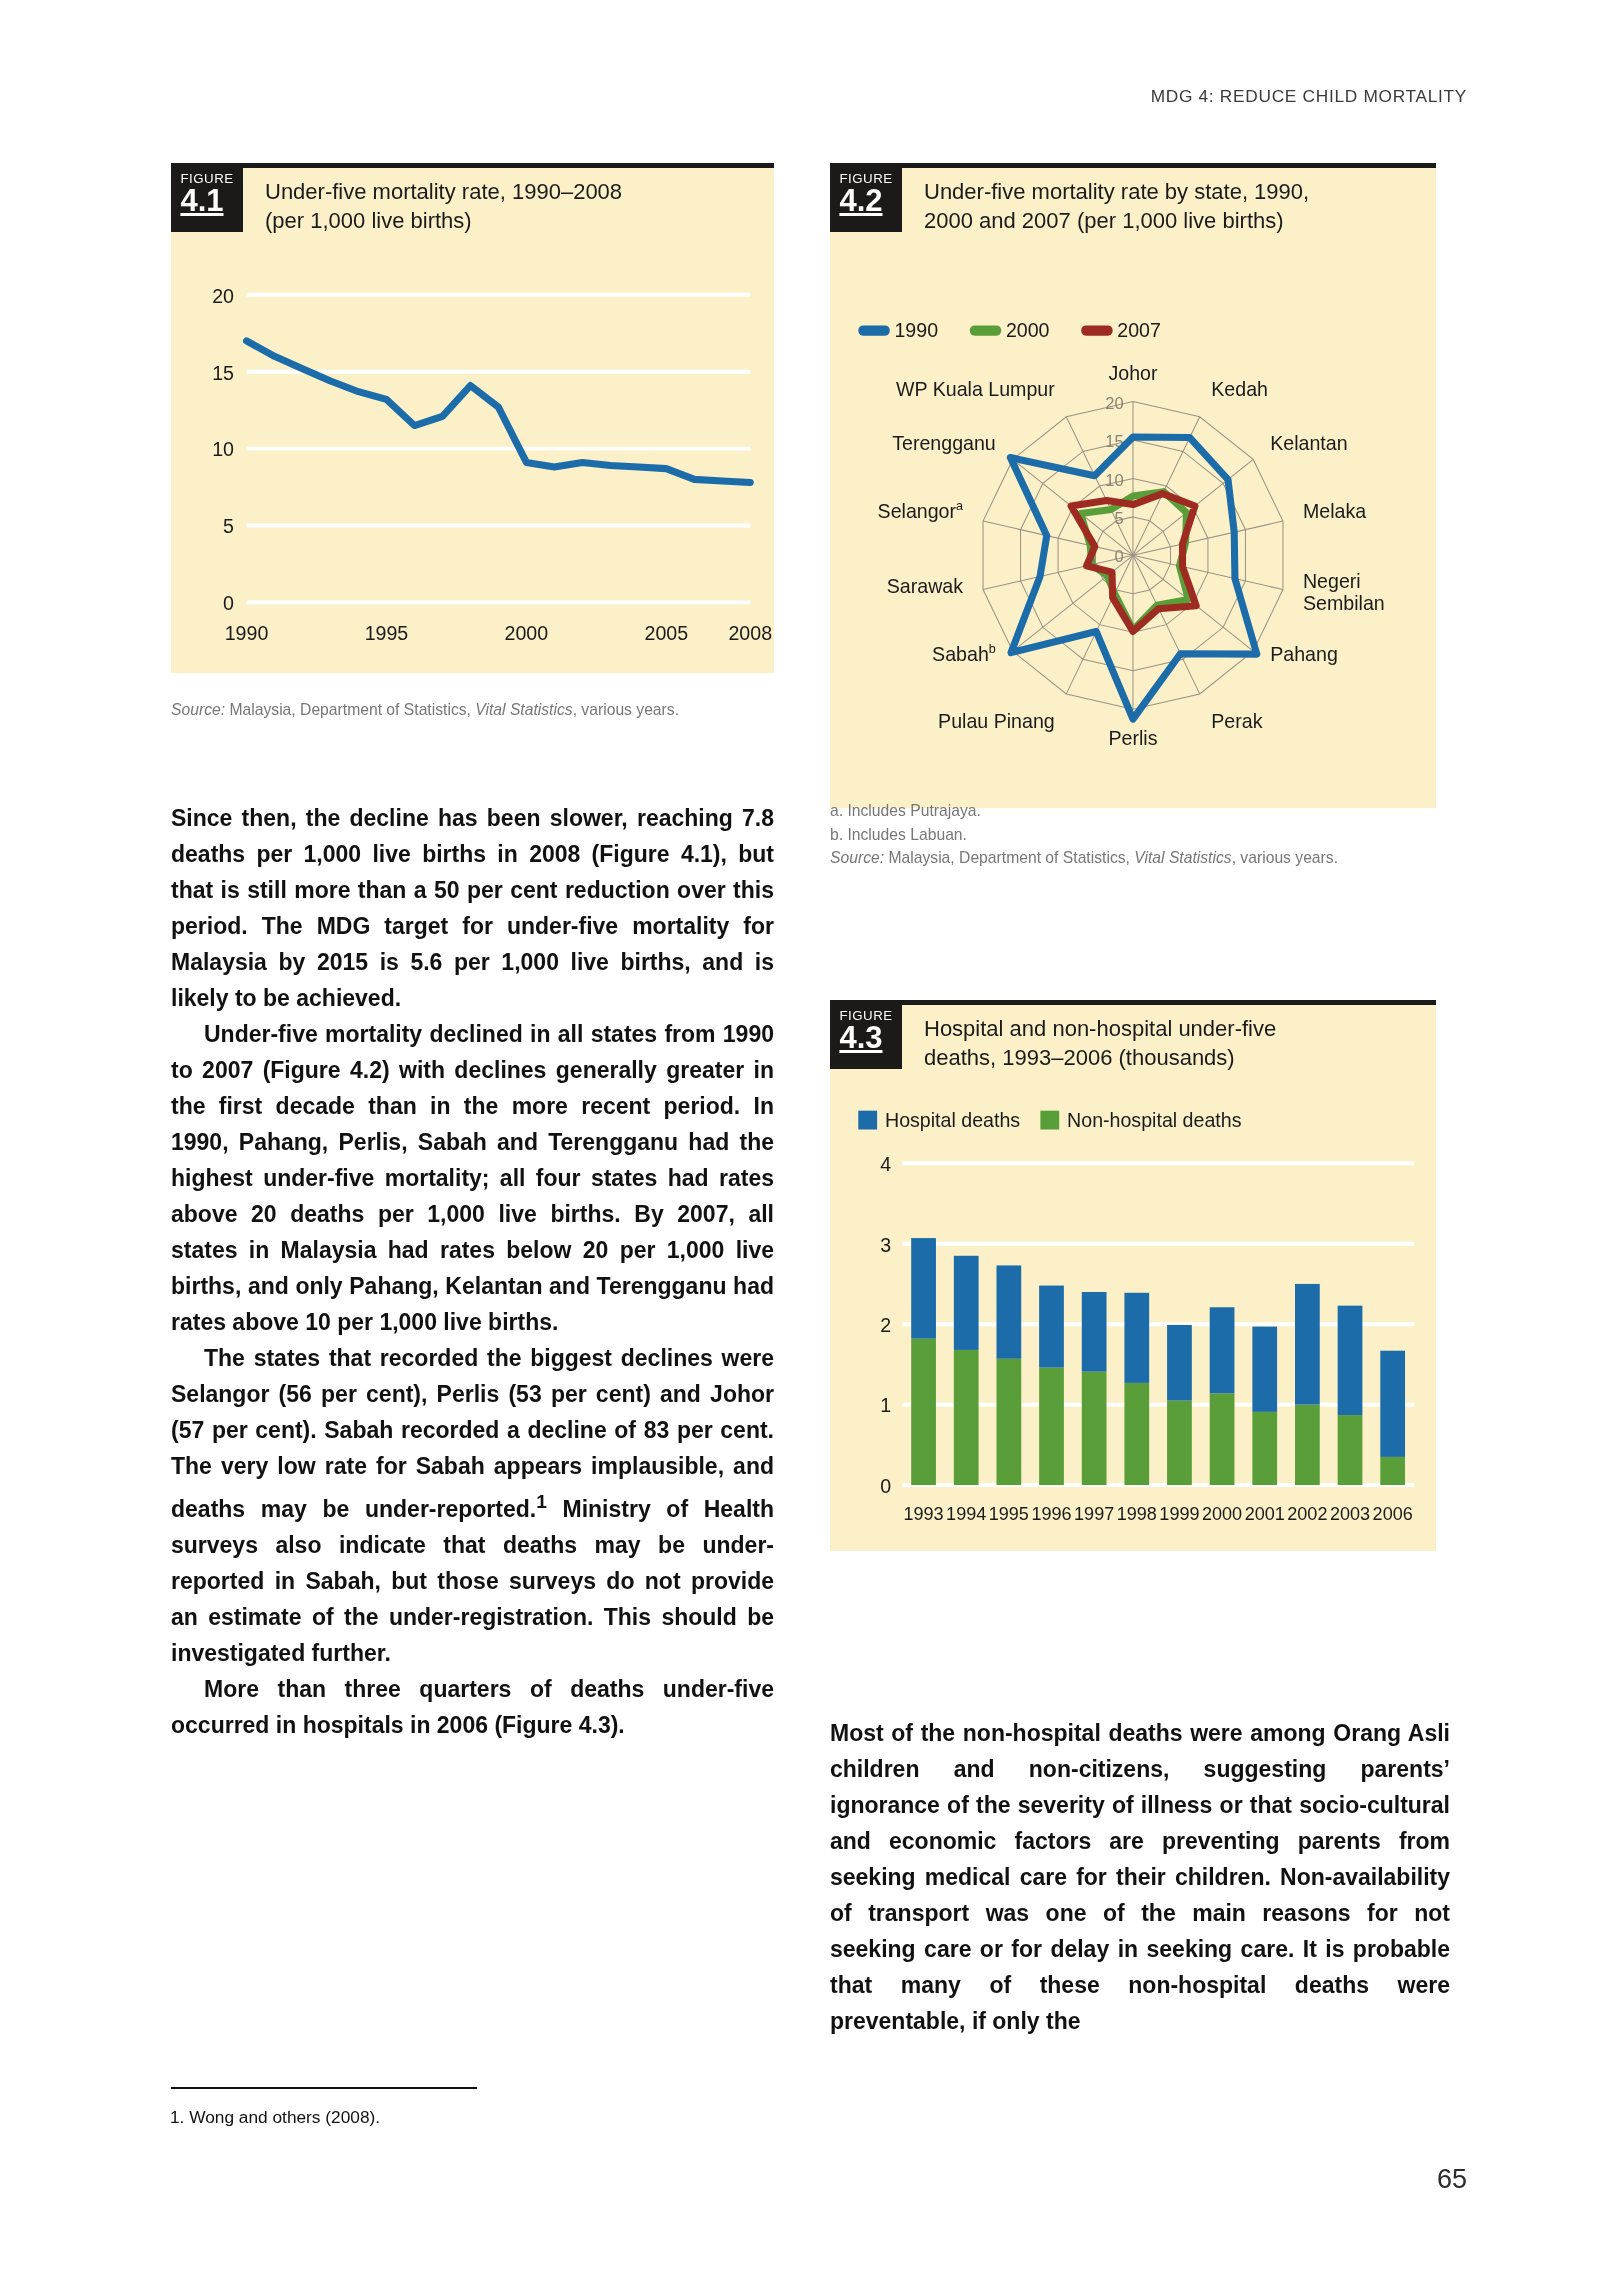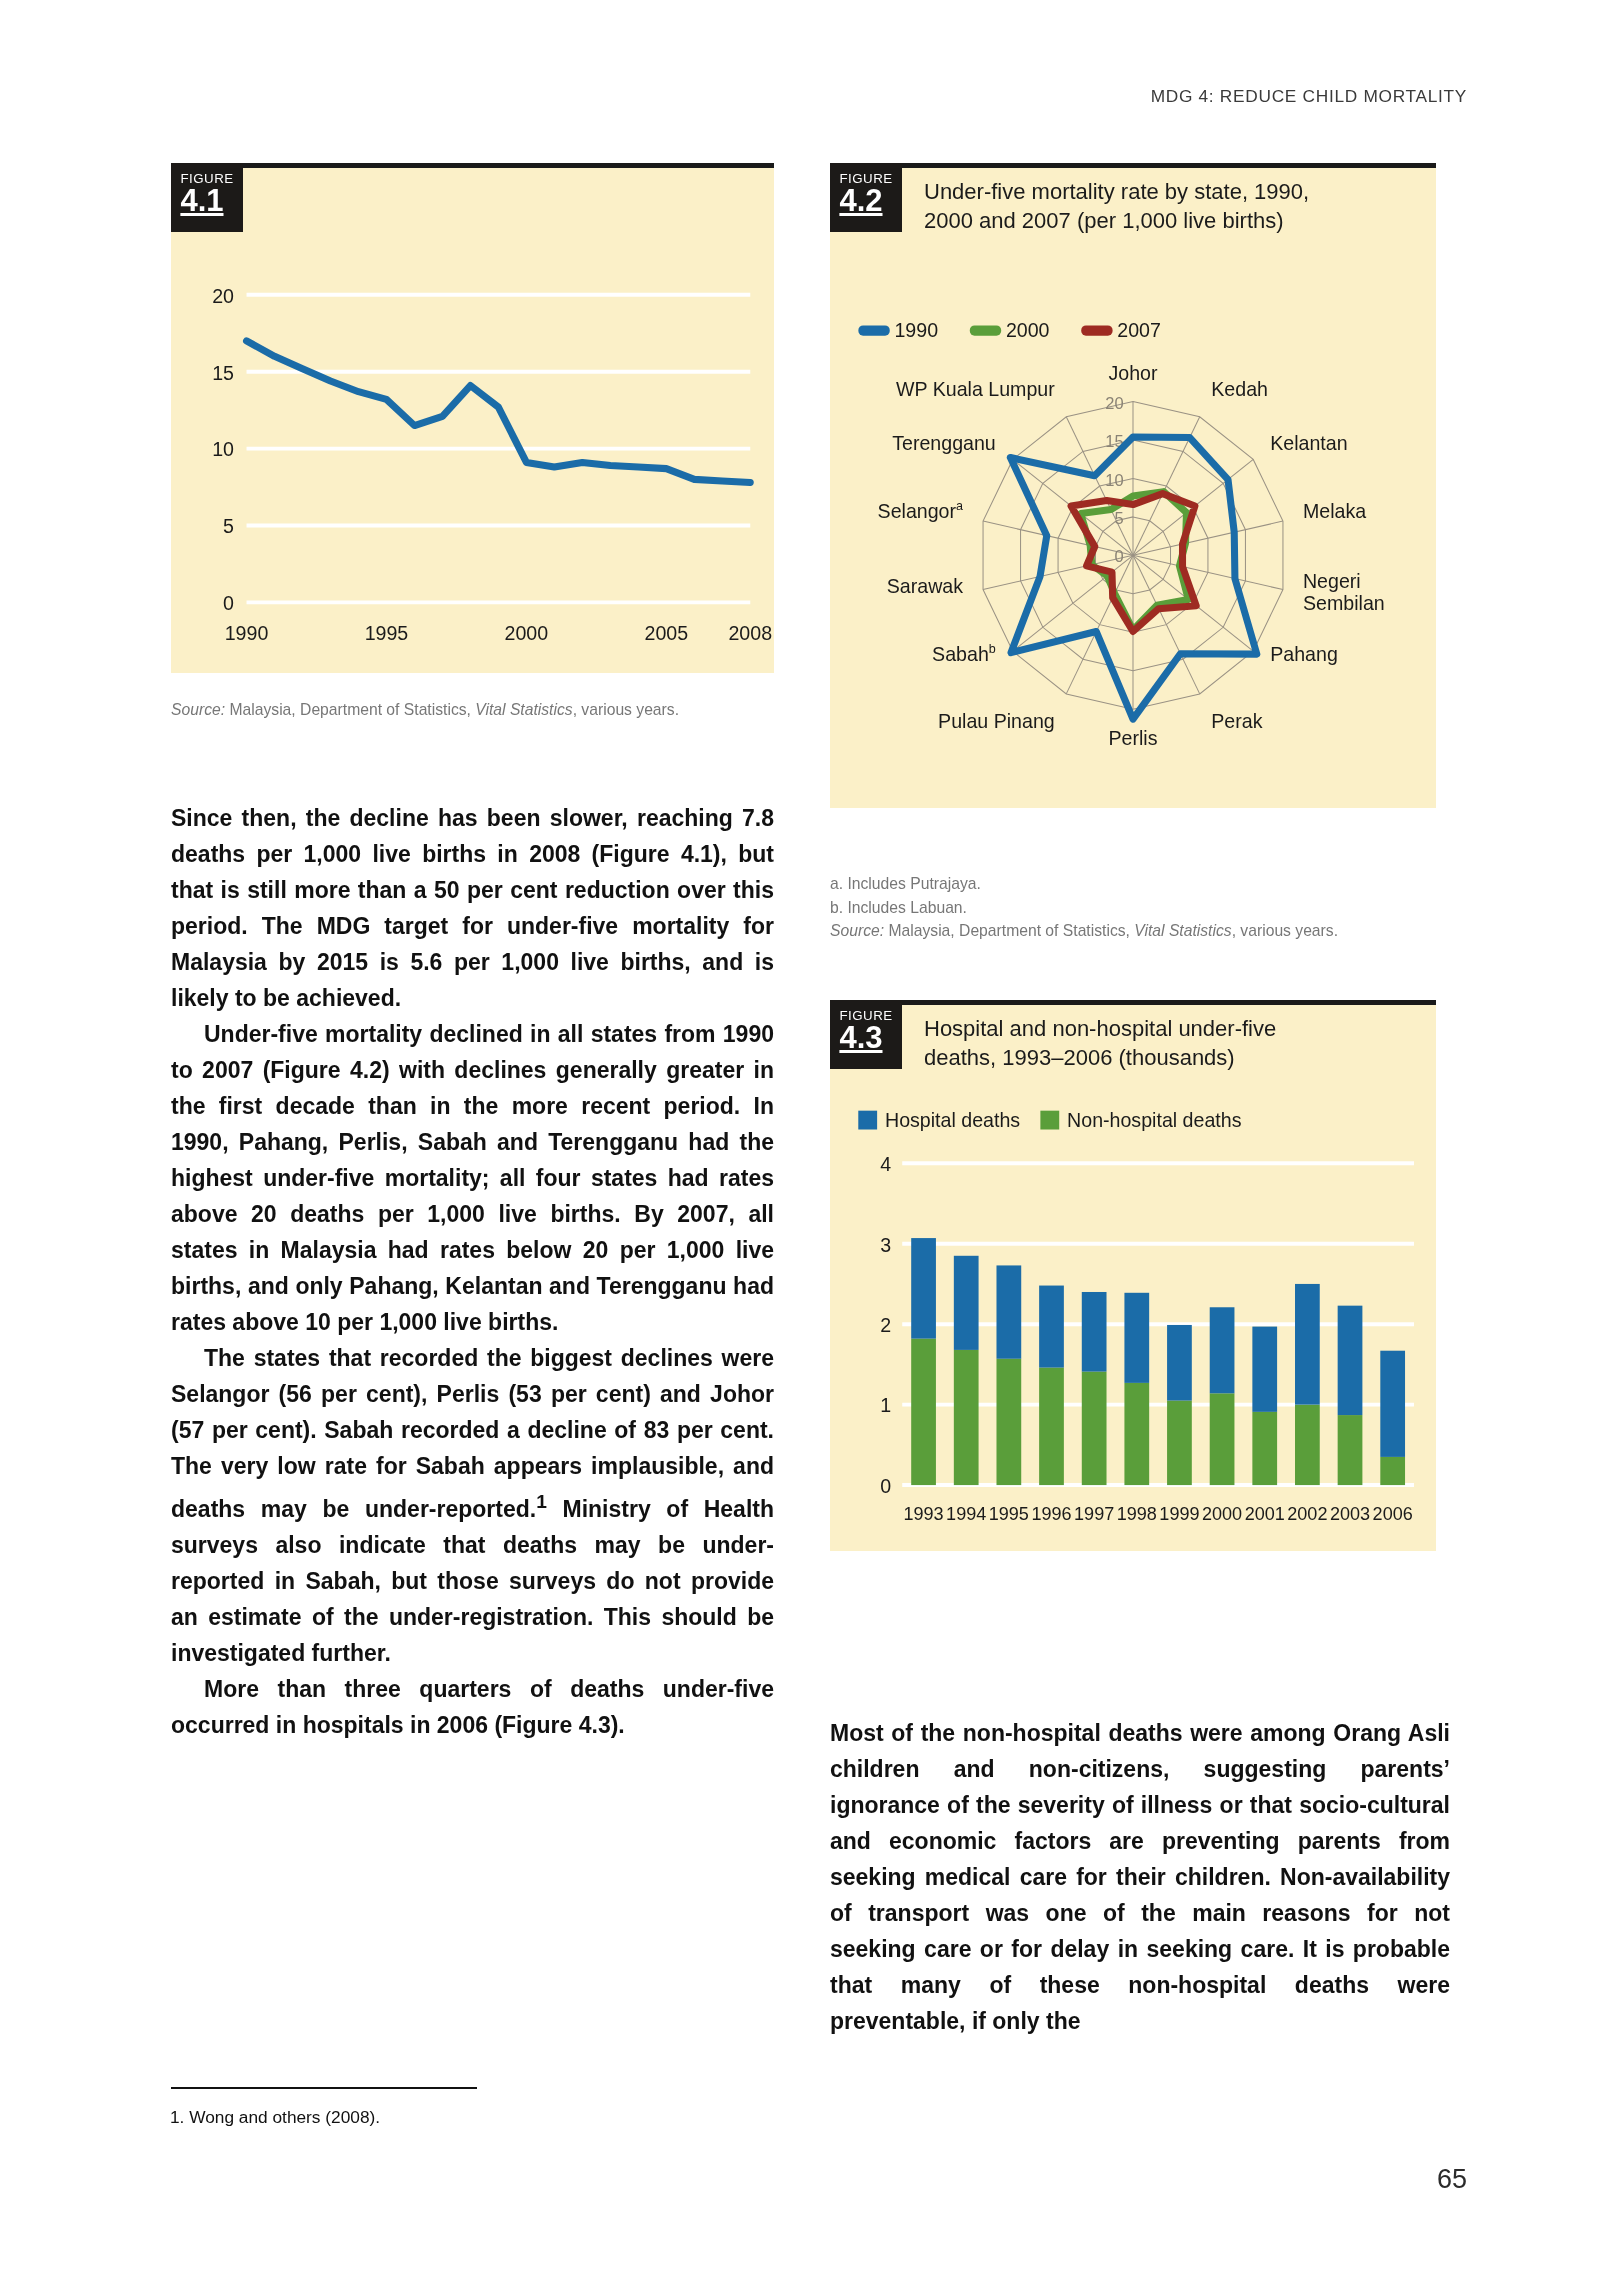--- a/index.html
+++ b/index.html
@@ -59,20 +59,24 @@
 
 <div class="page">
 
   <div class="runhead">MDG 4: REDUCE CHILD MORTALITY</div>
 
   <div class="figbox" id="fig41" style="left:171px;top:163px;width:603px;height:510px;">
     <div class="topbar"></div>
     <div class="figtag">
       <span class="w">FIGURE</span>
       <span class="n">4.1</span>
+    </div>
+    <div class="figtitle">
+      <div>Under-five mortality rate, 1990–2008</div>
+      <div>(per 1,000 live births)</div>
     </div>
     <svg class="chartsvg" id="svg41" width="603" height="510" viewBox="0 0 768 650">
         <line x1="96" y1="560" x2="738" y2="560" stroke="#ffffff" stroke-width="5"></line>
         <text x="80" y="570" text-anchor="end" font-size="25" fill="#1b1b1b">0</text>
         <line x1="96" y1="462" x2="738" y2="462" stroke="#ffffff" stroke-width="5"></line>
         <text x="80" y="472" text-anchor="end" font-size="25" fill="#1b1b1b">5</text>
         <line x1="96" y1="364" x2="738" y2="364" stroke="#ffffff" stroke-width="5"></line>
         <text x="80" y="374" text-anchor="end" font-size="25" fill="#1b1b1b">10</text>
         <line x1="96" y1="266" x2="738" y2="266" stroke="#ffffff" stroke-width="5"></line>
         <text x="80" y="276" text-anchor="end" font-size="25" fill="#1b1b1b">15</text>
@@ -175,21 +179,21 @@
         </g>
         <g>
           <text x="211.12439978690554" y="365.3262027985136" text-anchor="end" font-size="25" fill="#1b1b1b">Terengganu</text>
         </g>
         <g>
           <text x="286.2811123506076" y="297.3907245330774" text-anchor="end" font-size="25" fill="#1b1b1b">WP Kuala Lumpur</text>
         </g>
       </svg>
   </div>
 
-  <div class="srcnote" style="left:830px;top:872px;width:620px;">
+  <div class="srcnote" style="left:830px;top:799px;width:620px;">
     <div>a. Includes Putrajaya.</div>
     <div>b. Includes Labuan.</div>
     <div>
       <i>Source:</i><span> Malaysia, Department of Statistics, </span><i>Vital Statistics</i><span>, various years.</span>
     </div>
   </div>
 
   <div class="figbox" id="fig43" style="left:830px;top:1000px;width:606px;height:551px;">
     <div class="topbar"></div>
     <div class="figtag">

